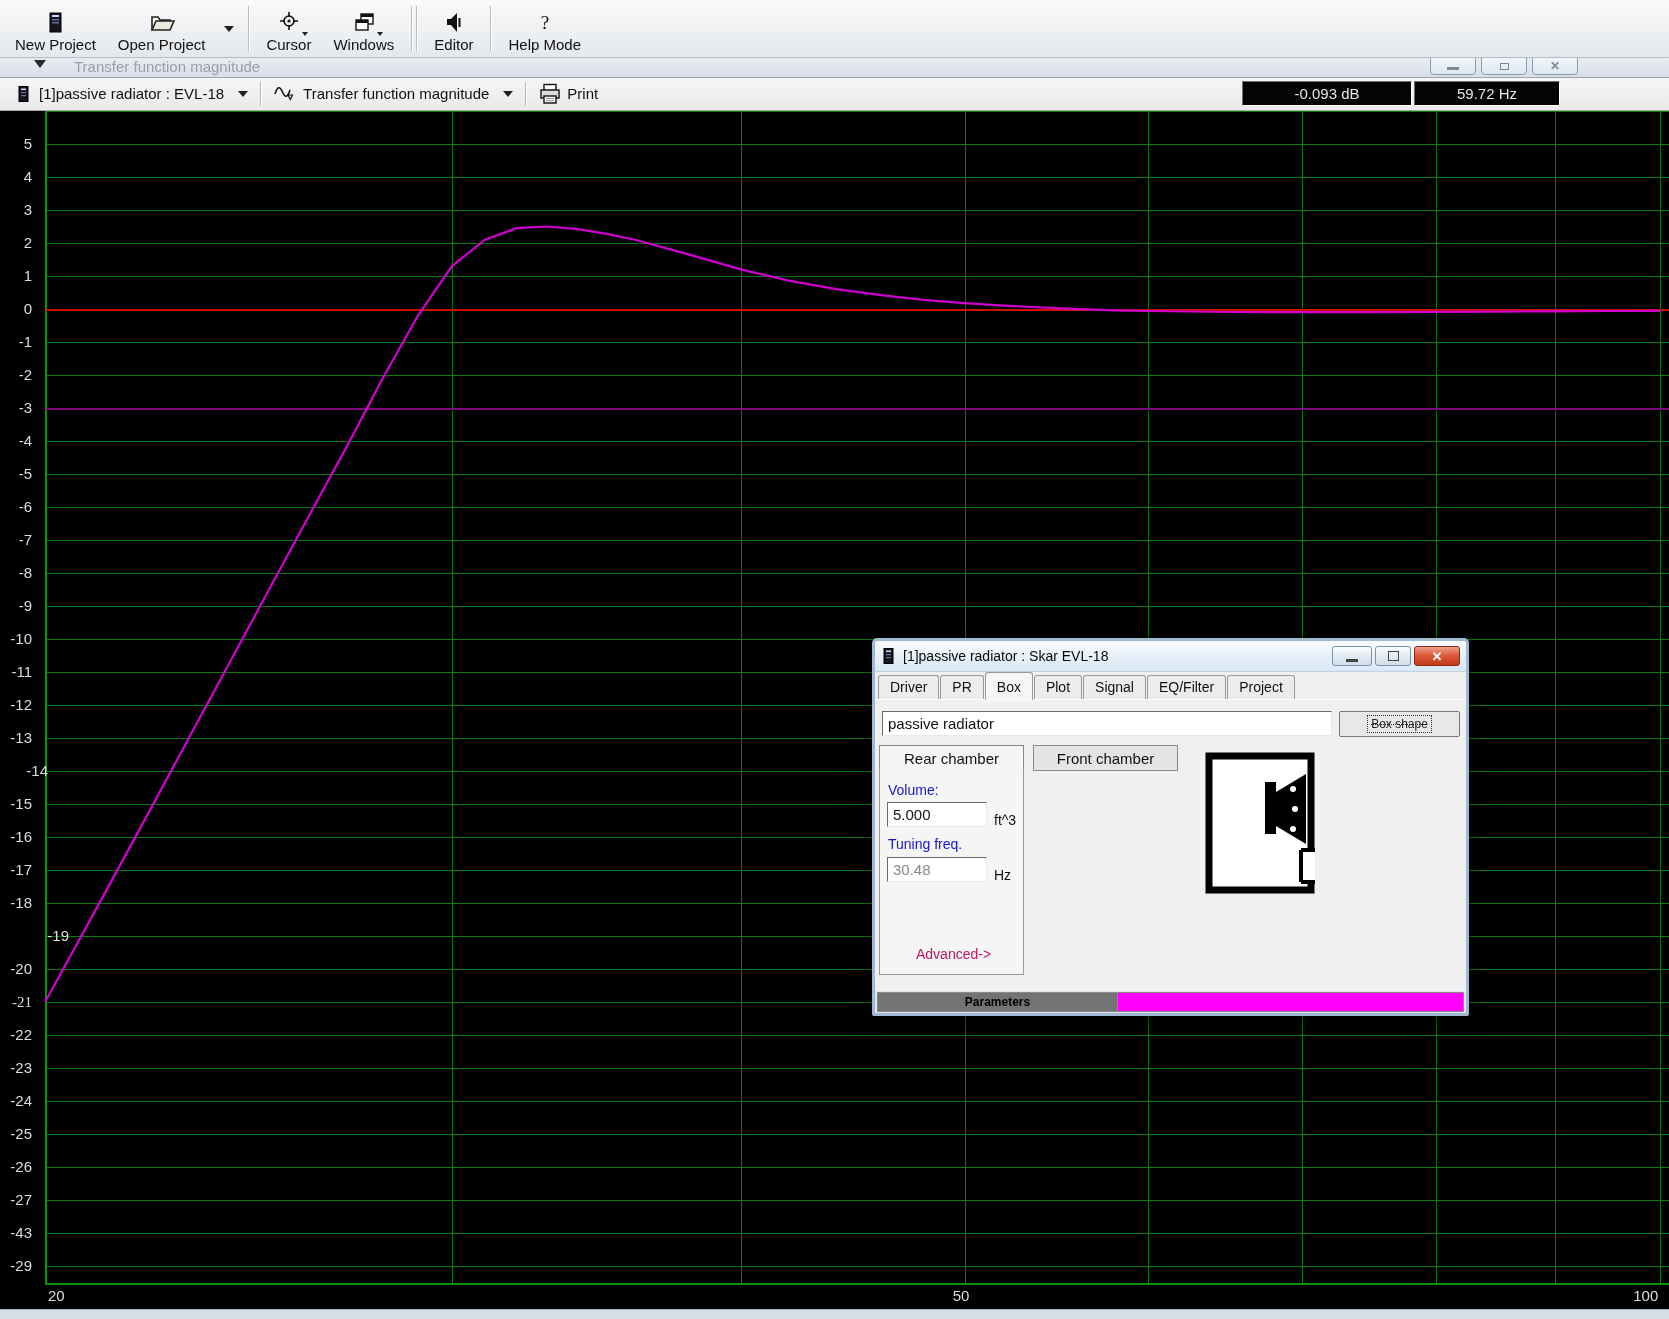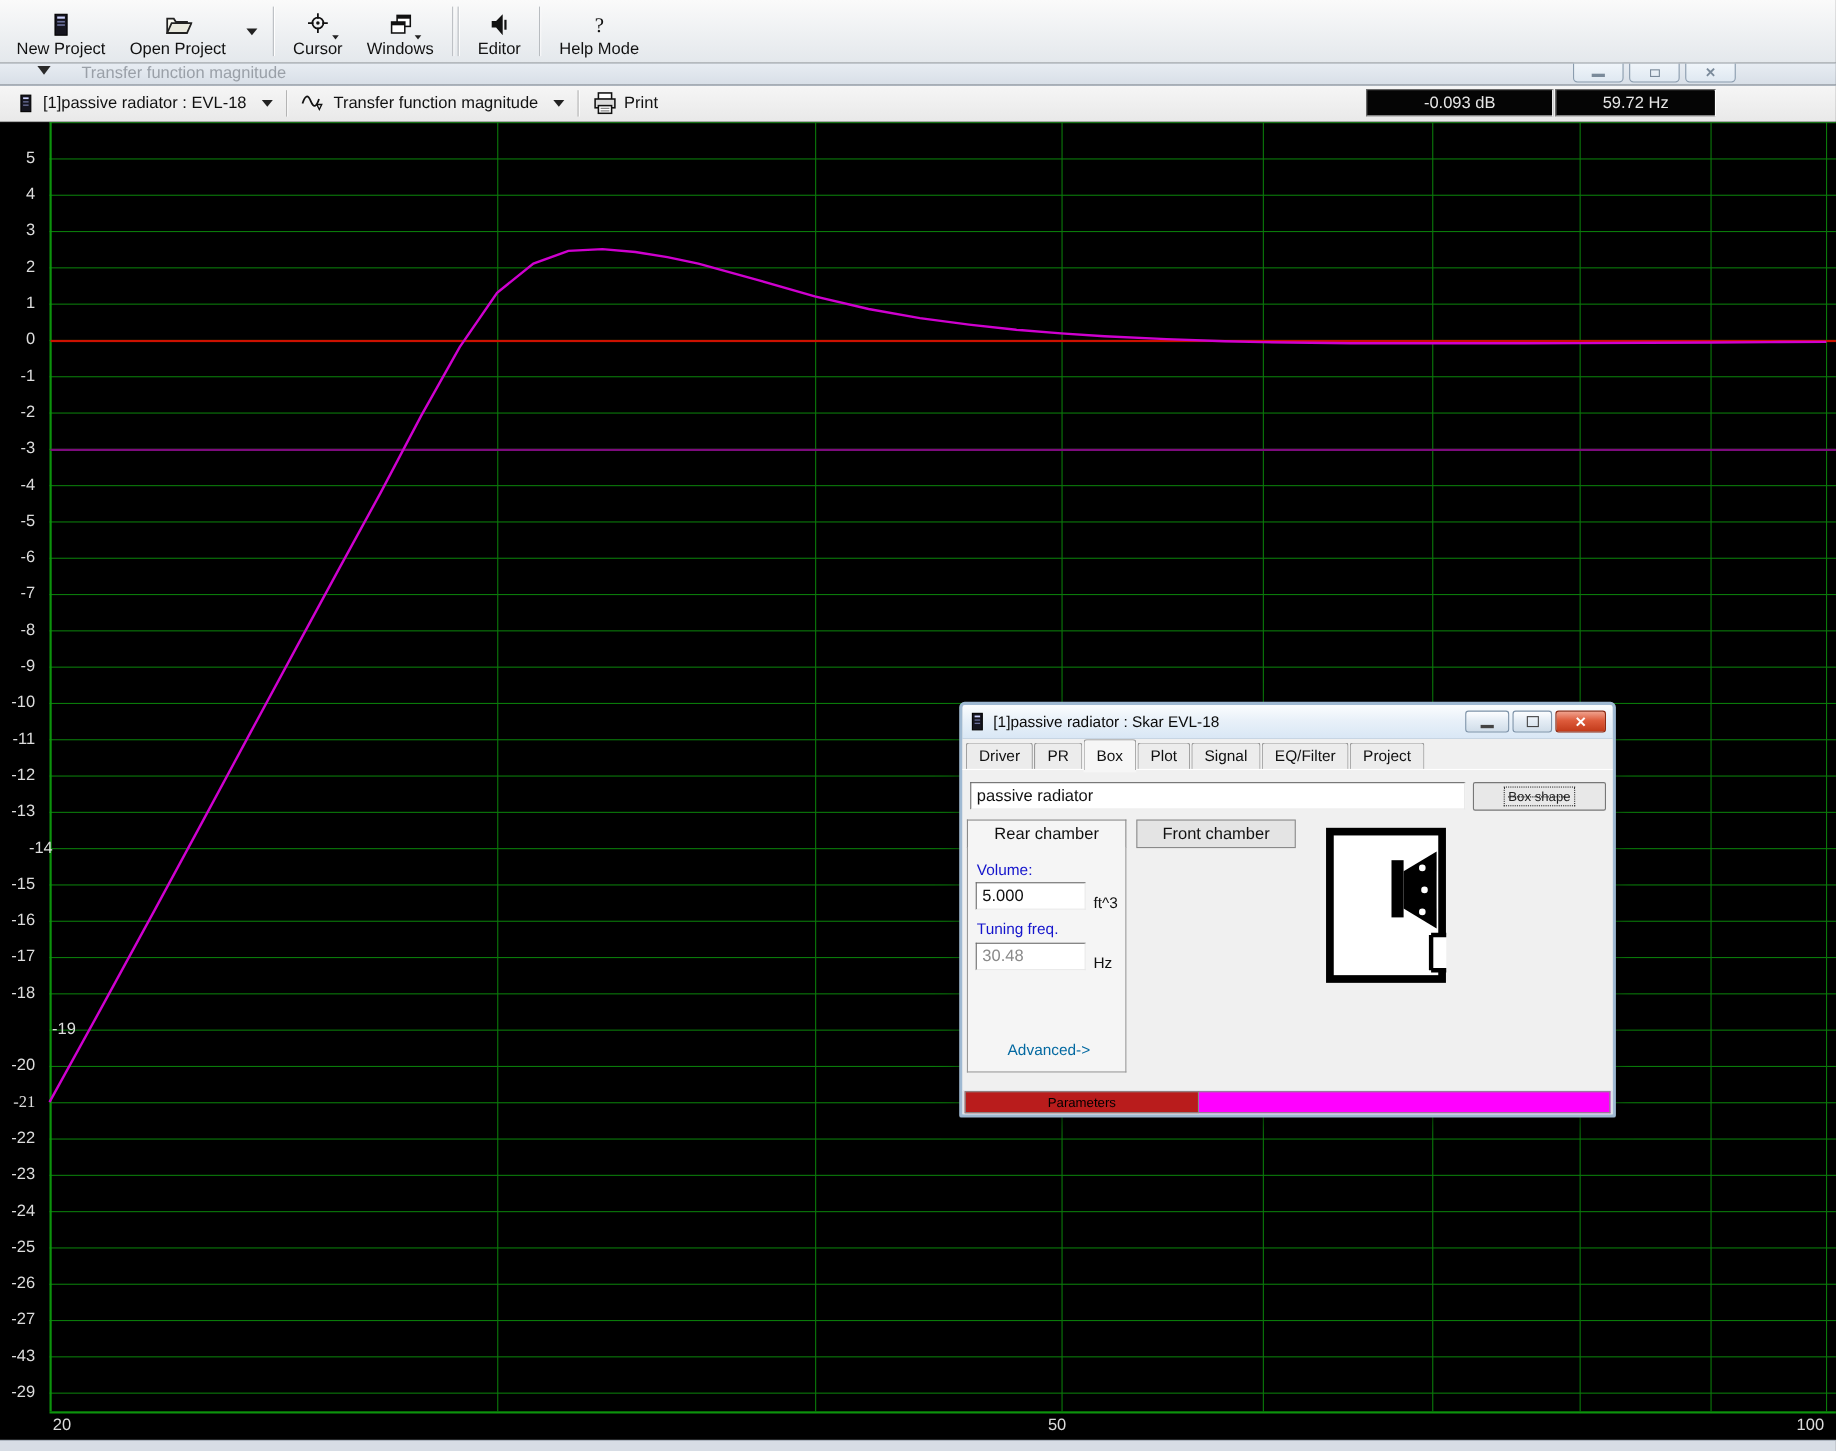--- a/index.html
+++ b/index.html
@@ -131,27 +131,27 @@
   #rear-chamber-btn{left:4px;background:#f5f5f5;border-bottom-color:#f5f5f5;}
   #front-chamber-btn{left:158px;}
   #chamber-group{
     position:absolute;left:4px;top:70px;width:145px;height:205px;box-sizing:border-box;
     border:1px solid #9a9a9a;border-top:none;background:#f5f5f5;
   }
   .blue-label{position:absolute;font-size:14px;color:#1414cc;white-space:nowrap;}
   .unit-label{position:absolute;font-size:14px;color:#111;}
   #volume-input{position:absolute;left:7px;top:32px;width:100px;height:25px;}
   #tuning-input{position:absolute;left:7px;top:87px;width:100px;height:25px;color:#8a8a8a;}
-  #advanced-label{position:absolute;left:36px;top:176px;font-size:14px;color:#0369a1;}
+  #advanced-label{position:absolute;left:36px;top:176px;font-size:14px;color:#be185d;}
   #box-diagram{position:absolute;left:330px;top:52px;width:110px;height:142px;}
   #dlg-statusbar{position:absolute;left:0;bottom:0;width:100%;height:22px;display:flex;box-sizing:border-box;padding:1px 2px;background:#dfe5eb;}
   #status-parameters{
-    width:213px;background:#b91c1c;border:1px solid #8a8a8a;box-sizing:border-box;
+    width:241px;background:#737373;border:1px solid #8a8a8a;box-sizing:border-box;
     display:flex;align-items:center;justify-content:center;
-    font-size:12px;font-weight:normal;color:#000;
+    font-size:12px;font-weight:bold;color:#000;
   }
   #status-progress{flex:1;background:#ff00ff;border:1px solid #8a8a8a;border-left:none;box-sizing:border-box;}
 </style>
 </head>
 <body>
 
 <div id="main-toolbar">
     <div class="tb-group">
       <div class="tb-btn">
         <span class="tb-ico">

